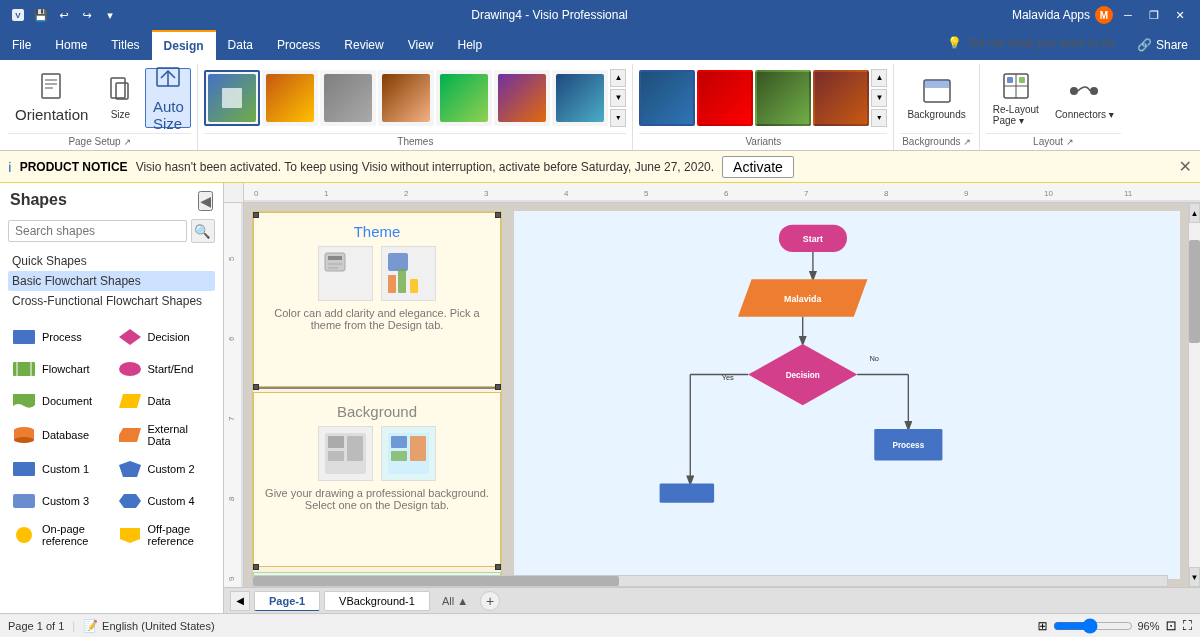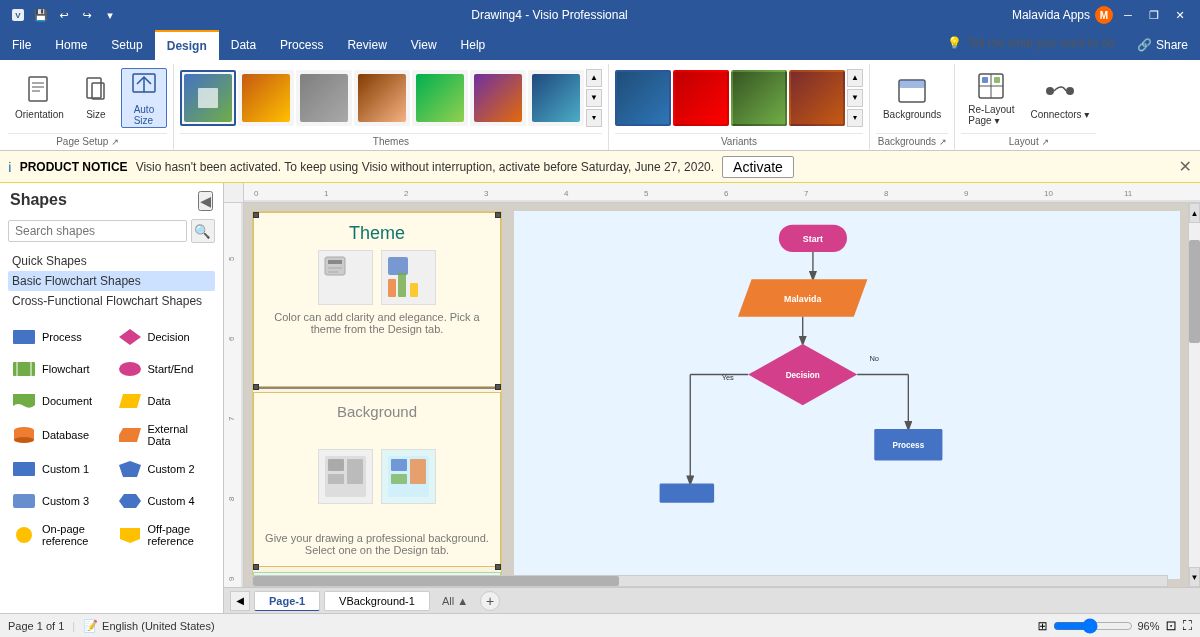--- a/index.html
+++ b/index.html
@@ -115,21 +115,21 @@
     <button class="title-btn">─</button>
     <button class="title-btn">❐</button>
     <button class="title-btn close">✕</button>
   </div>
 </div>
 
 <div class="ribbon">
   <div class="ribbon-tabs">
     <button class="ribbon-tab">File</button>
     <button class="ribbon-tab">Home</button>
-    <button class="ribbon-tab">Setup</button>
+    <button class="ribbon-tab">Titles</button>
     <button class="ribbon-tab active">Design</button>
     <button class="ribbon-tab">Data</button>
     <button class="ribbon-tab">Process</button>
     <button class="ribbon-tab">Review</button>
     <button class="ribbon-tab">View</button>
     <button class="ribbon-tab">Help</button>
     <div style="flex:1;"></div>
     <div class="tell-me">
       <span style="color:#555">💡</span>
       <span>Tell me what you want to do</span>
@@ -142,40 +142,40 @@
       <div class="ribbon-group-items">
         <div class="ribbon-btn">
           <div class="ribbon-btn-icon">
             <svg width="28" height="32" viewBox="0 0 28 32">
                 <rect x="4" y="2" width="18" height="24" rx="1" fill="none" stroke="#555" stroke-width="1.5"></rect>
                 <line x1="7" y1="8" x2="19" y2="8" stroke="#555" stroke-width="1"></line>
                 <line x1="7" y1="12" x2="19" y2="12" stroke="#555" stroke-width="1"></line>
                 <line x1="7" y1="16" x2="15" y2="16" stroke="#555" stroke-width="1"></line>
               </svg>
           </div>
-          <span style="font-size:10px">Orientation</span>
+          <span style="font-size:15px">Orientation</span>
         </div>
         <div class="ribbon-btn">
           <div class="ribbon-btn-icon">
             <svg width="28" height="32" viewBox="0 0 28 32">
                 <rect x="5" y="3" width="14" height="20" rx="1" fill="none" stroke="#555" stroke-width="1.5"></rect>
                 <rect x="10" y="8" width="12" height="16" rx="1" fill="none" stroke="#555" stroke-width="1.5"></rect>
               </svg>
           </div>
           <span style="font-size:10px">Size</span>
         </div>
         <div class="ribbon-btn" style="background:#d9e8ff; border:1px solid #4472c4;">
           <div class="ribbon-btn-icon">
             <svg width="28" height="32" viewBox="0 0 28 32">
                 <rect x="3" y="4" width="22" height="18" rx="1" fill="none" stroke="#2b579a" stroke-width="1.5"></rect>
                 <path d="M7 14 L14 7 L21 14" stroke="#2b579a" stroke-width="1.5" fill="none"></path>
                 <line x1="14" y1="7" x2="14" y2="22" stroke="#2b579a" stroke-width="1.5"></line>
               </svg>
           </div>
-          <span style="font-size:10px;color:#2b579a">Auto<br>Size</span>
+          <span style="font-size:15px;color:#2b579a">Auto<br>Size</span>
         </div>
       </div>
       <div class="ribbon-group-label">Page Setup <span style="font-size:9px">↗</span></div>
     </div>
 
     <div class="ribbon-group">
       <div class="ribbon-group-items">
         <div style="display:flex;gap:2px;align-items:center;">
 
           <div class="theme-item active" style="width:56px;height:56px;">
@@ -470,21 +470,21 @@
           <text x="2" y="210" font-size="8" fill="#888" transform="rotate(-90,10,210)">7</text>
           <text x="2" y="290" font-size="8" fill="#888" transform="rotate(-90,10,290)">8</text>
           <text x="2" y="370" font-size="8" fill="#888" transform="rotate(-90,10,370)">9</text>
         </svg>
       </div>
       <div class="canvas-scroll">
 
         <div style="position:absolute; left:8px; top:8px; width:250px; height:560px; background:#f9f3e0; border:1px solid #d8c888;">
 
           <div style="position:absolute;top:0;left:0;right:0;height:175px;background:#fffbe8;border:1px solid #e0c060;display:flex;flex-direction:column;align-items:center;padding:10px;gap:6px;">
-            <div style="font-size:18px;color:#0f766e;">Theme</div>
+            <div style="font-size:15px;color:#3b82f6;">Theme</div>
             <div style="display:flex;gap:8px;">
               <div style="width:55px;height:55px;background:#f0f0f0;border:1px solid #ddd;display:flex;align-items:center;justify-content:center;">
                 <svg width="45" height="45" viewBox="0 0 45 45">
                   <rect x="2" y="2" width="20" height="18" rx="2" fill="#ccc" stroke="#aaa"></rect>
                   <rect x="5" y="5" width="14" height="4" fill="#888"></rect>
                   <rect x="5" y="12" width="14" height="2" fill="#bbb"></rect>
                   <rect x="5" y="16" width="10" height="2" fill="#bbb"></rect>
                 </svg>
               </div>
               <div style="width:55px;height:55px;background:#f0f0f0;border:1px solid #ddd;display:flex;align-items:center;justify-content:center;">
@@ -494,21 +494,21 @@
                   <rect x="12" y="18" width="8" height="24" rx="1" fill="#70ad47" opacity="0.8"></rect>
                   <rect x="24" y="28" width="8" height="14" rx="1" fill="#ffc000" opacity="0.8"></rect>
                 </svg>
               </div>
             </div>
             <div style="font-size:11px;color:#777;text-align:center;">Color can add clarity and elegance. Pick a theme from the Design tab.</div>
           </div>
 
           <div style="position:absolute;top:175px;left:0;right:0;height:2px;background:#888;"></div>
 
-          <div style="position:absolute;top:180px;left:0;right:0;height:175px;background:#fffbe8;border:1px solid #e0c060;display:flex;flex-direction:column;align-items:center;padding:10px;gap:6px;justify-content:space-between;">
+          <div style="position:absolute;top:180px;left:0;right:0;height:175px;background:#fffbe8;border:1px solid #e0c060;display:flex;flex-direction:column;align-items:center;padding:10px;gap:6px;">
             <div style="font-size:15px;color:#888;">Background</div>
             <div style="display:flex;gap:8px;">
               <div style="width:55px;height:55px;background:#f0f0f0;border:1px solid #ddd;display:flex;align-items:center;justify-content:center;">
                 <svg width="45" height="45" viewBox="0 0 45 45">
                   <rect x="2" y="2" width="41" height="41" rx="2" fill="#ddd"></rect>
                   <rect x="5" y="5" width="16" height="12" rx="1" fill="#aaa"></rect>
                   <rect x="5" y="20" width="16" height="10" rx="1" fill="#bbb"></rect>
                   <rect x="24" y="5" width="16" height="25" rx="1" fill="#bbb"></rect>
                 </svg>
               </div>

